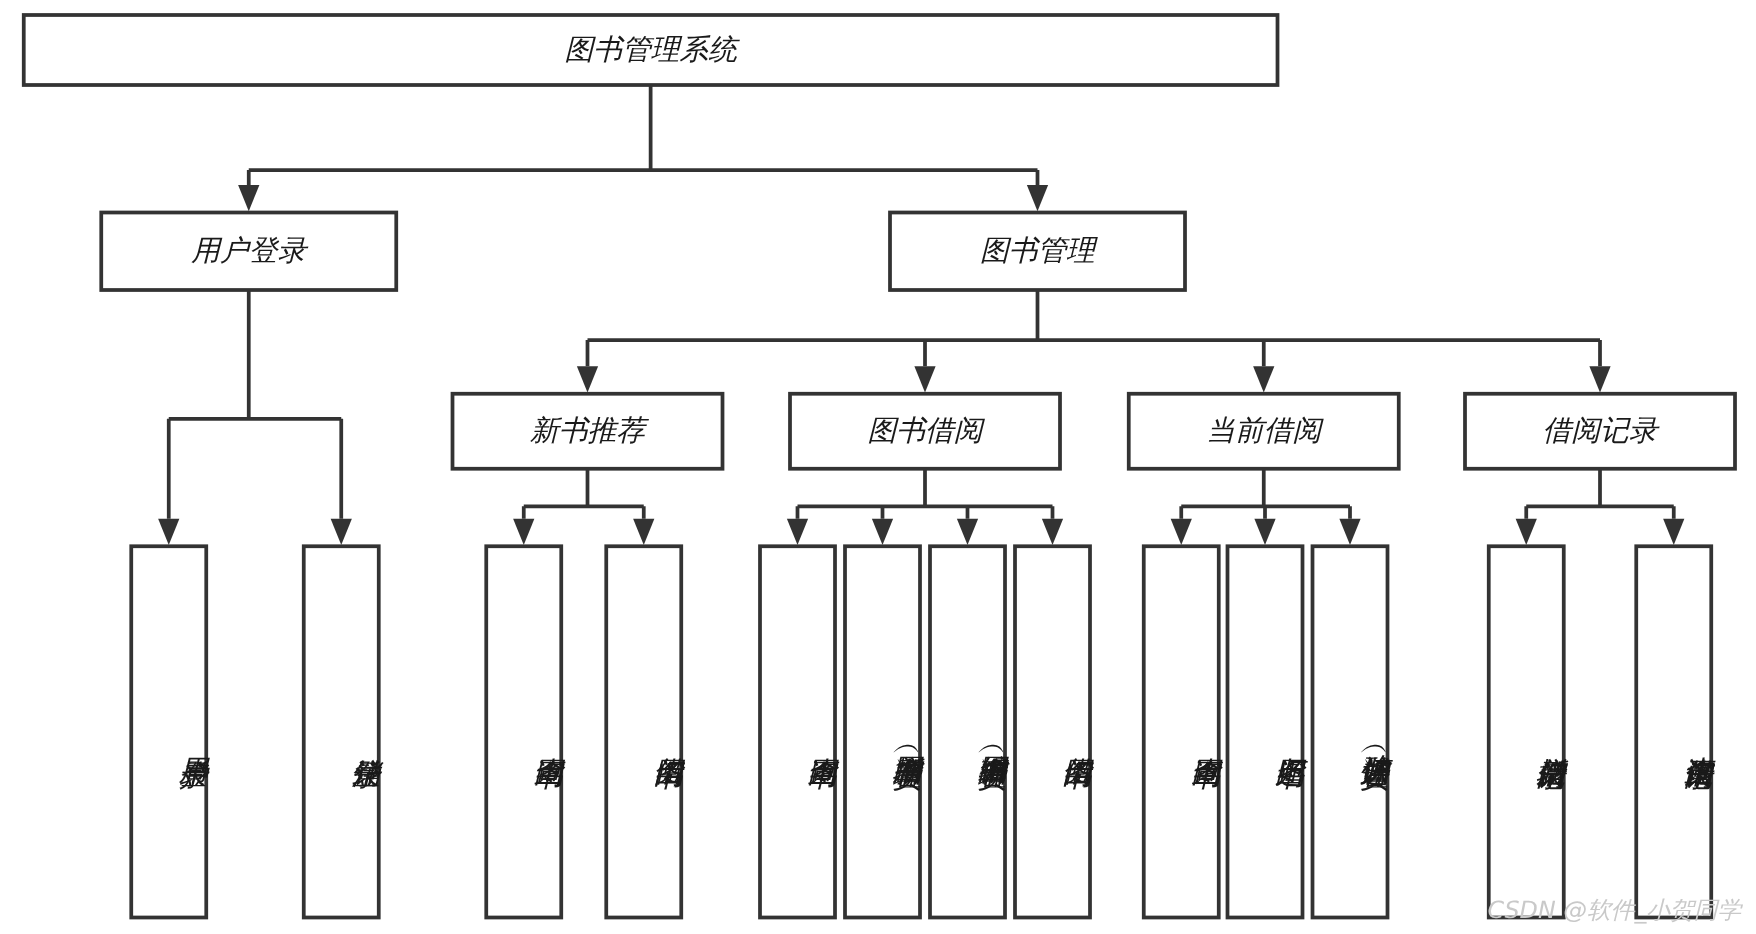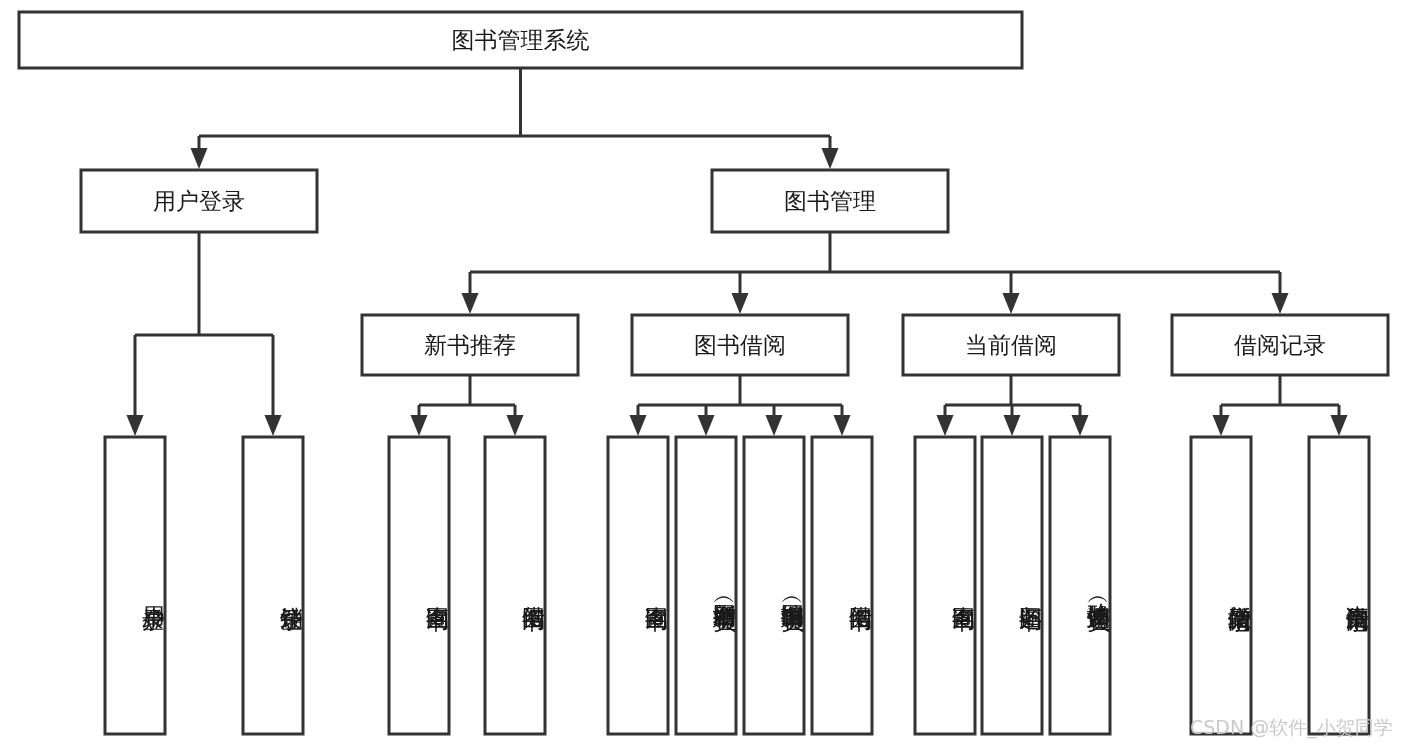--- a/index.html
+++ b/index.html
@@ -12,20 +12,21 @@
     width: 1405px;
     height: 747px;
     font-family: "DejaVu Sans", "Liberation Sans", sans-serif;
     overflow: hidden;
     position: relative;
   }
   #diagram-root {
     position: relative;
     width: 1140px;
     height: 747px;
+    font-style: italic;
   }
   svg#diagram-svg {
     position: absolute;
     top: 0;
     left: 0;
     width: 1405px;
     height: 747px;
     display: block;
   }
   .node-box {

